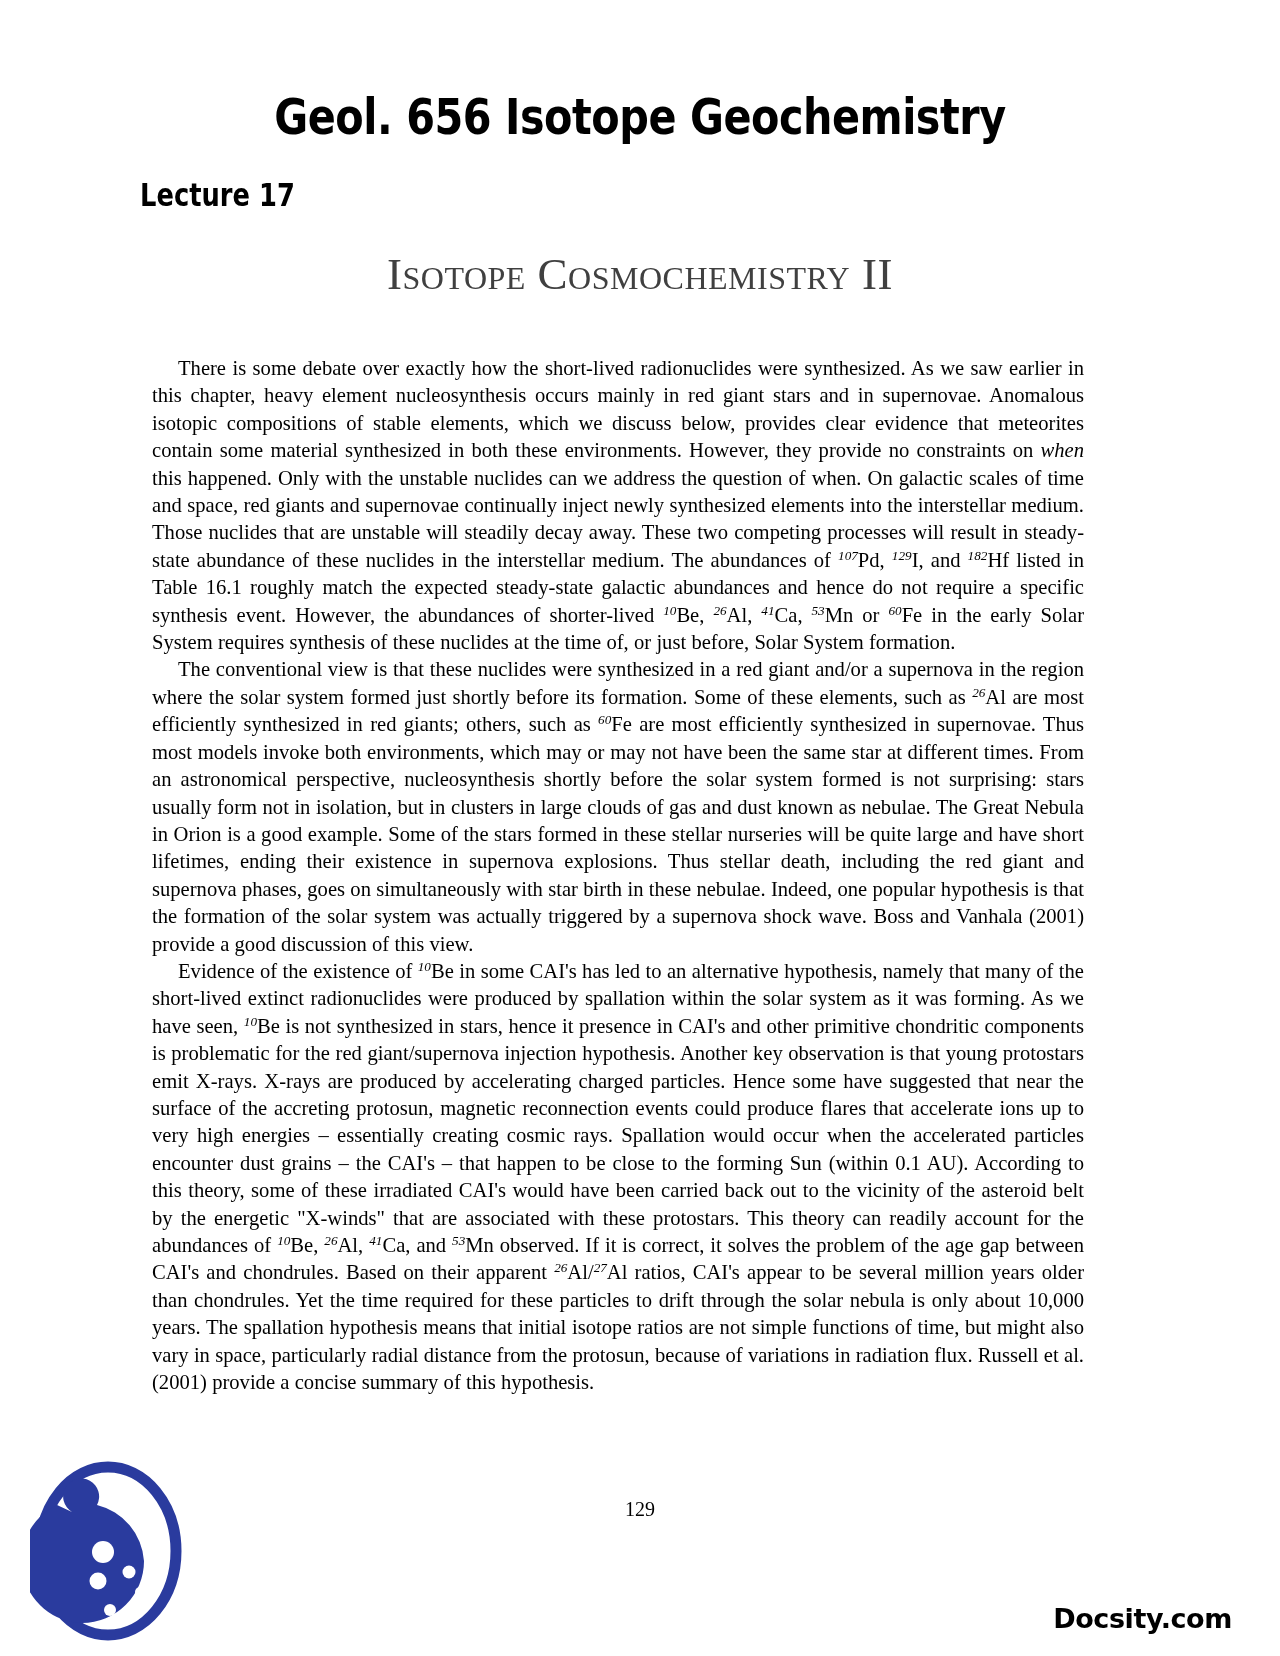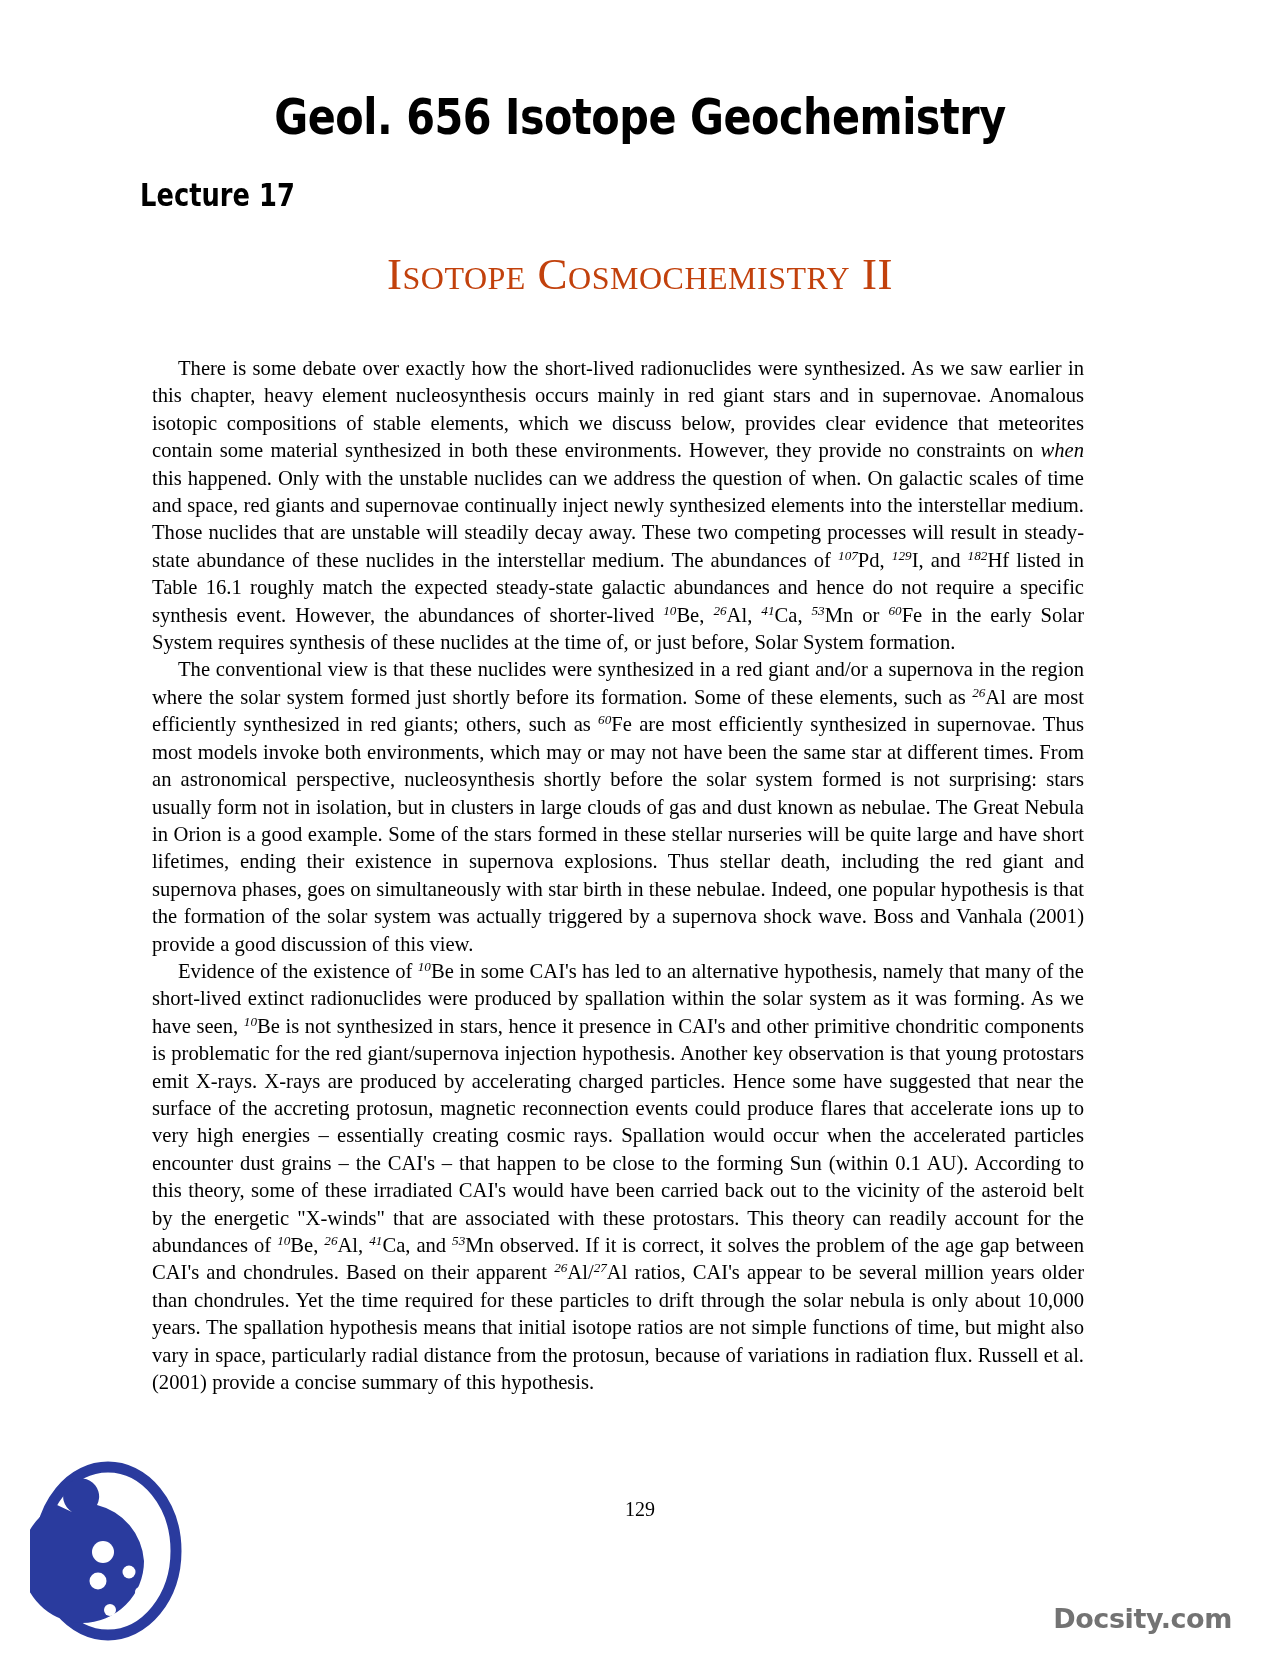--- a/index.html
+++ b/index.html
@@ -58,21 +58,21 @@
   .doc-title {
     position: absolute;
     top: 248px;
     left: 0;
     width: 1280px;
     text-align: center;
     font-family: "Liberation Serif", "DejaVu Serif", serif;
     font-size: 45px;
     font-variant: small-caps;
     letter-spacing: 0.5px;
-    color: #c2410c;
+    color: #404040;
     white-space: nowrap;
   }
 
   .doc-subtitle {
     position: absolute;
     top: 314px;
     left: 0;
     width: 1280px;
     text-align: center;
     font-family: "Liberation Serif", "DejaVu Serif", serif;
@@ -131,21 +131,21 @@
     height: 182px;
   }
 
   .docsity-watermark {
     position: absolute;
     right: 48px;
     bottom: 22px;
     font-family: "DejaVu Sans", sans-serif;
     font-weight: 700;
     font-size: 27px;
-    color: #737373;
+    color: #000000;
     letter-spacing: -0.4px;
     white-space: nowrap;
   }
 </style>
 </head>
 <body>
 
 <div class="page">
 
   <div class="course-title">Geol. 656 Isotope Geochemistry</div>

